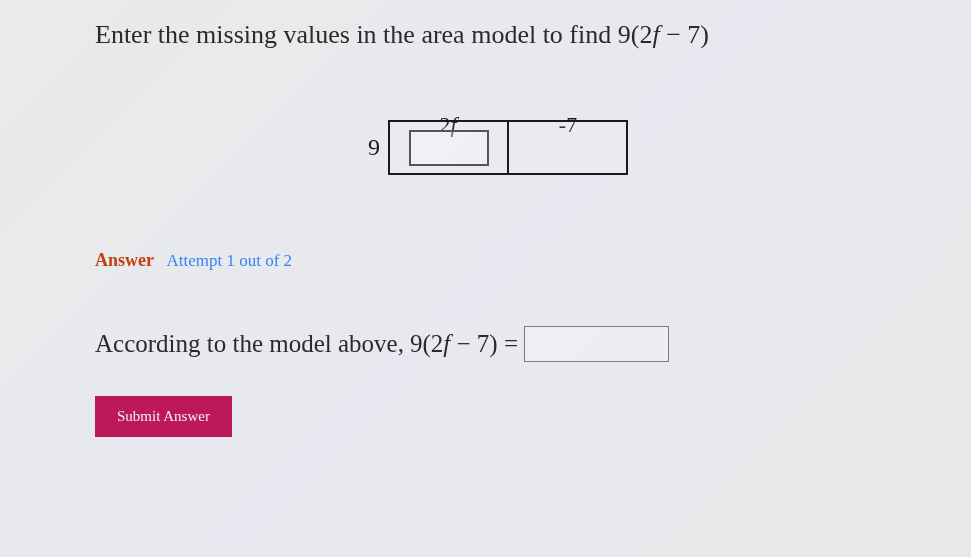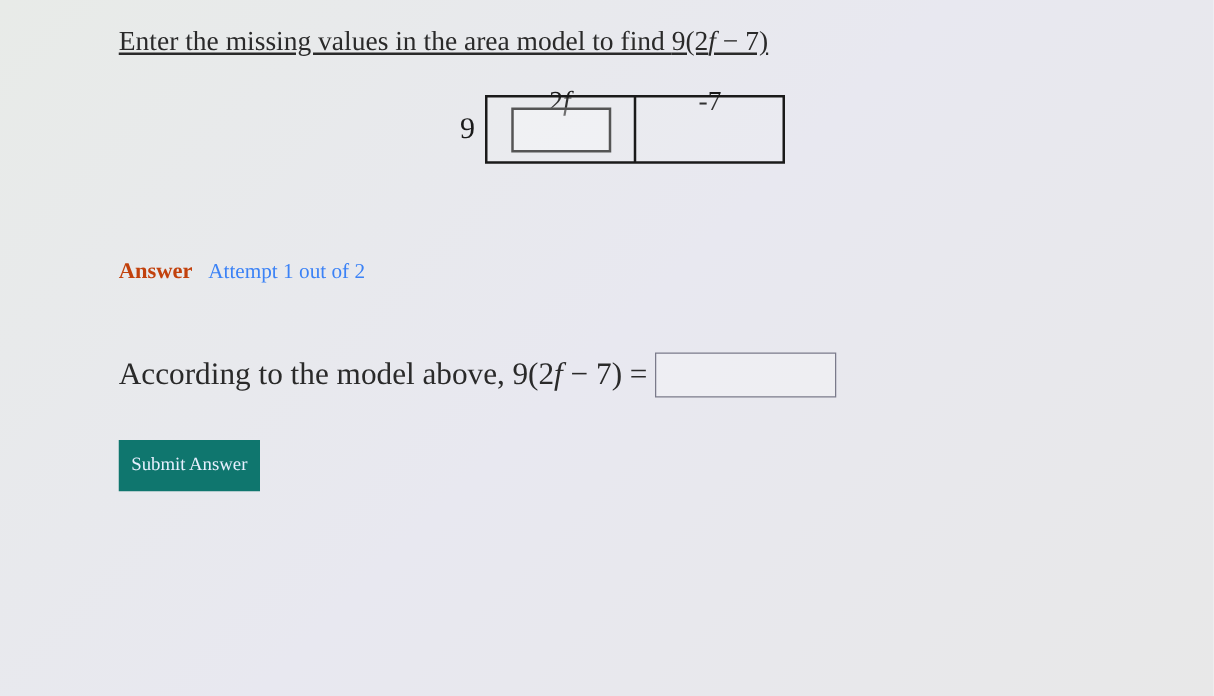--- a/index.html
+++ b/index.html
@@ -6,23 +6,23 @@
 body {
   width: 971px;
   height: 557px;
   background: linear-gradient(135deg, #e8ebe8 0%, #e8e8f0 50%, #e8e8e8 100%);
   font-family: Georgia, 'Times New Roman', serif;
   color: #1a1a1a;
   padding: 20px 80px 20px 95px;
   position: relative;
 }
 .prompt {
-  font-size: 22px;
+  font-size: 26px;
   color: #2a2a2a;
-  text-decoration: underline;
+  margin-bottom: 40px;
 }
 .prompt .math {
   font-family: 'Times New Roman', serif;
 }
 .prompt .fvar { font-style: italic; }
 .model-wrap {
   display: flex;
   justify-content: center;
   margin-bottom: 75px;
 }
@@ -69,24 +69,24 @@
 .according .math { font-family: 'Times New Roman', serif; }
 .result-input {
   width: 145px;
   height: 36px;
   border: 1px solid #7a7a8a;
   background: rgba(255,255,255,0.25);
   display: inline-block;
   vertical-align: middle;
 }
 .submit {
-  background: #0f766e;
+  background: #be185d;
   color: #e8f0ff;
   border: none;
-  padding: 12px 10px;
+  padding: 12px 22px;
   font-size: 15px;
   font-family: Georgia, serif;
   cursor: pointer;
 }
 </style>
 </head>
 <body>
 
 
 

